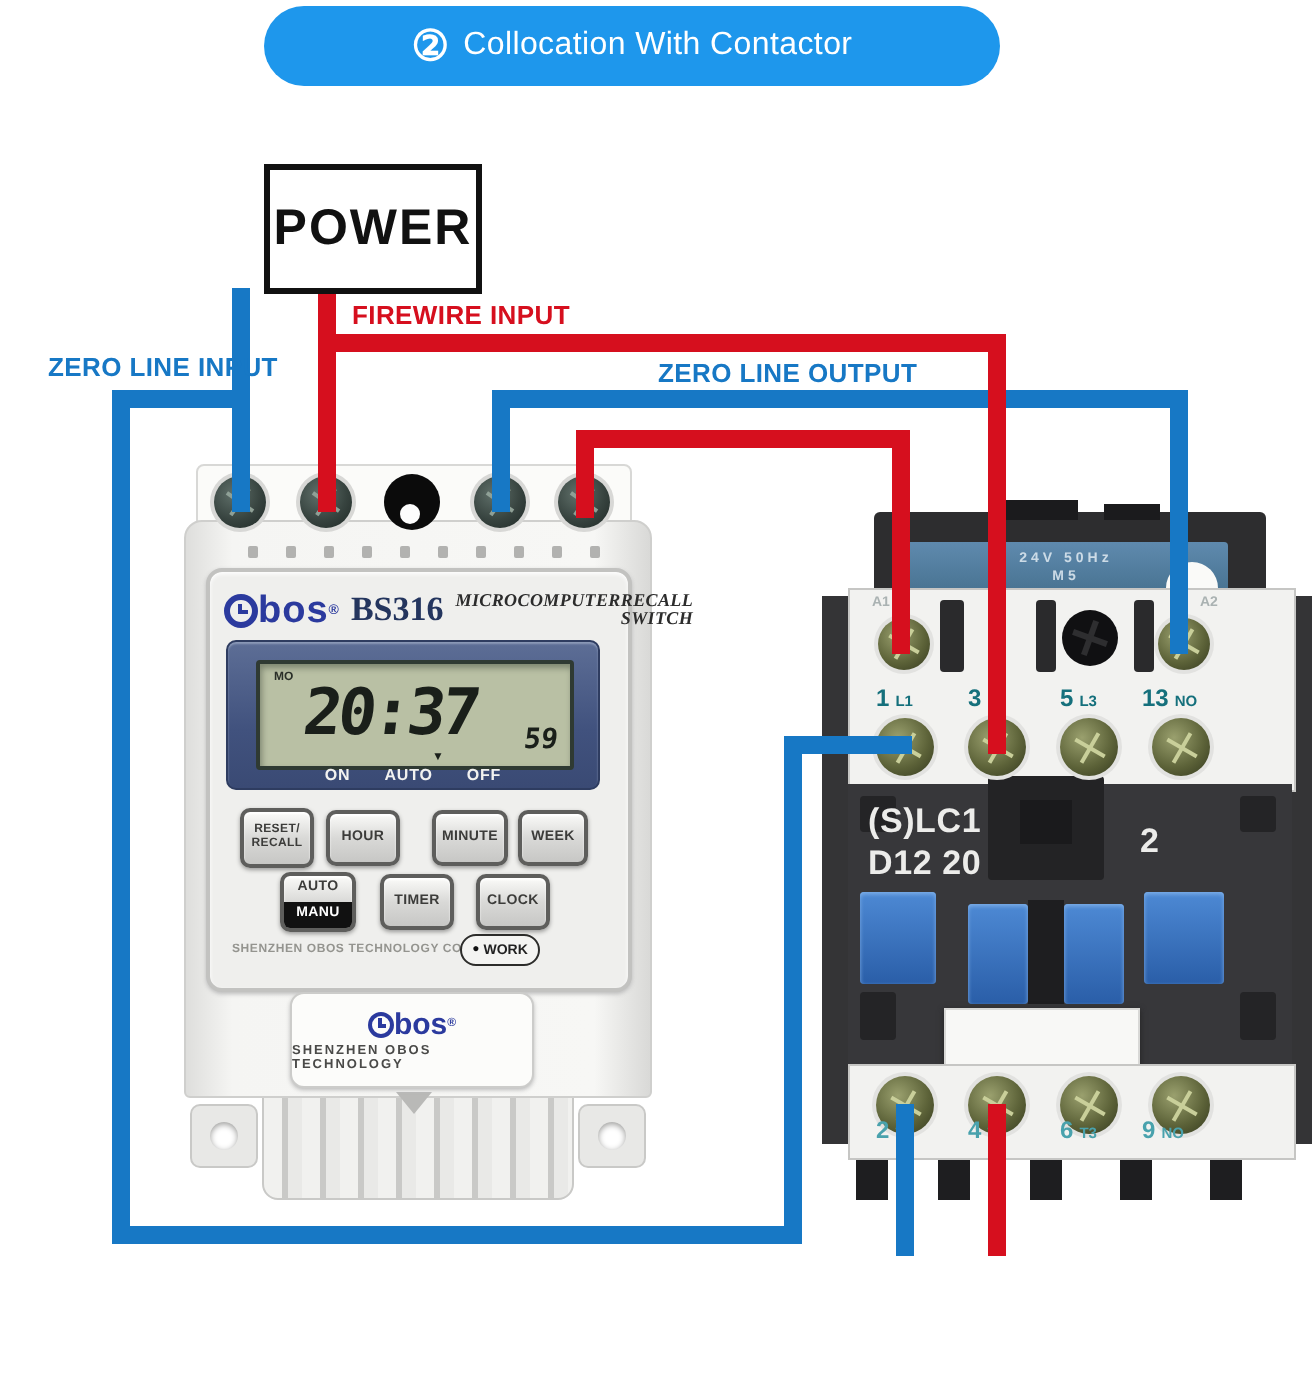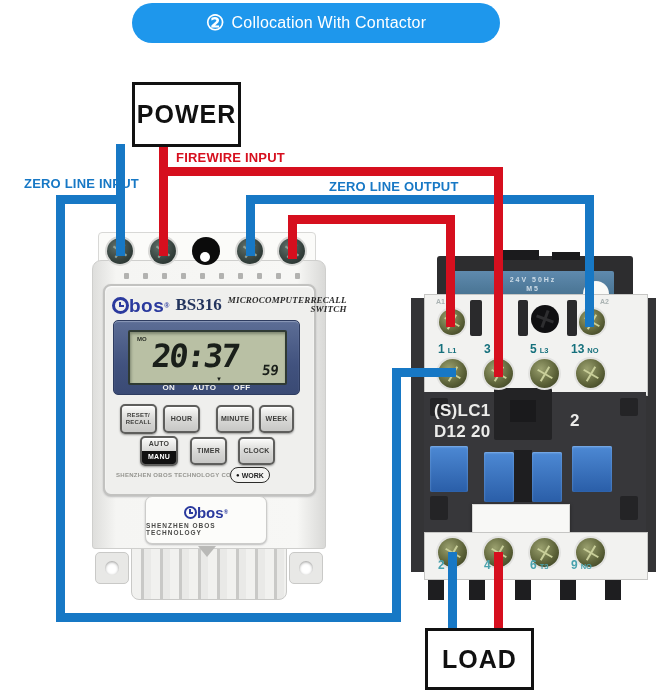--- a/index.html
+++ b/index.html
@@ -149,23 +149,20 @@
 <div id="canvas">
 
   <div class="abs pill" style="background: rgb(30, 151, 236);">
     <span class="badge">②</span>
     <span class="ttl">Collocation With Contactor</span>
   </div>
 
   <div class="abs iobox power">
     <span>POWER</span>
   </div>
-  <div class="abs iobox load">
-    <span>LOAD</span>
-  </div>
 
   <div class="wire w-blue" style="left: 116px; top: 144px; width: 9px; height: 112px; background: rgb(23, 120, 197);"></div>
   <div class="wire w-blue" style="left: 56px; top: 195px; width: 69px; height: 9px; background: rgb(23, 120, 197);"></div>
   <div class="wire w-blue" style="left: 56px; top: 195px; width: 9px; height: 427px; background: rgb(23, 120, 197);"></div>
   <div class="wire w-blue" style="left: 56px; top: 613px; width: 345px; height: 9px; background: rgb(23, 120, 197);"></div>
   <div class="wire w-blue" style="left: 392px; top: 368px; width: 9px; height: 254px; background: rgb(23, 120, 197);"></div>
   <div class="wire w-blue" style="left: 392px; top: 368px; width: 64px; height: 9px; background: rgb(23, 120, 197);"></div>
   <div class="wire w-blue" style="left: 246px; top: 195px; width: 9px; height: 61px; background: rgb(23, 120, 197);"></div>
   <div class="wire w-blue" style="left: 246px; top: 195px; width: 348px; height: 9px; background: rgb(23, 120, 197);"></div>
   <div class="wire w-blue" style="left: 585px; top: 195px; width: 9px; height: 132px; background: rgb(23, 120, 197);"></div>

